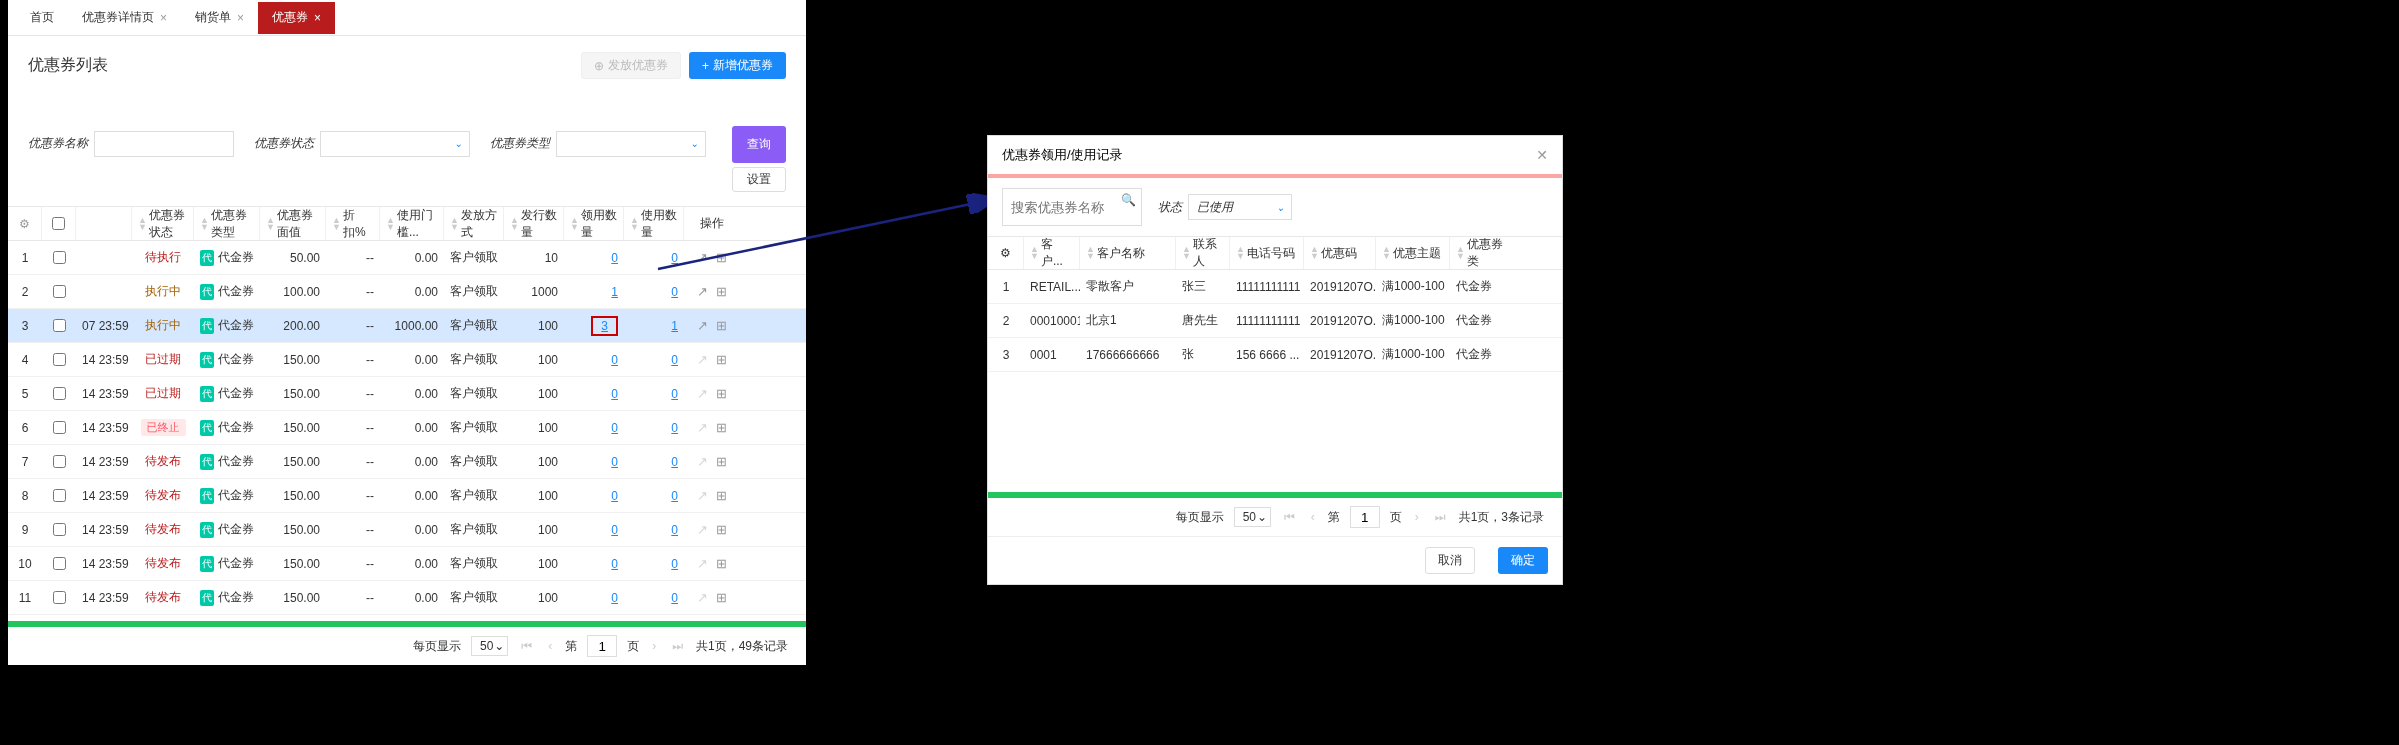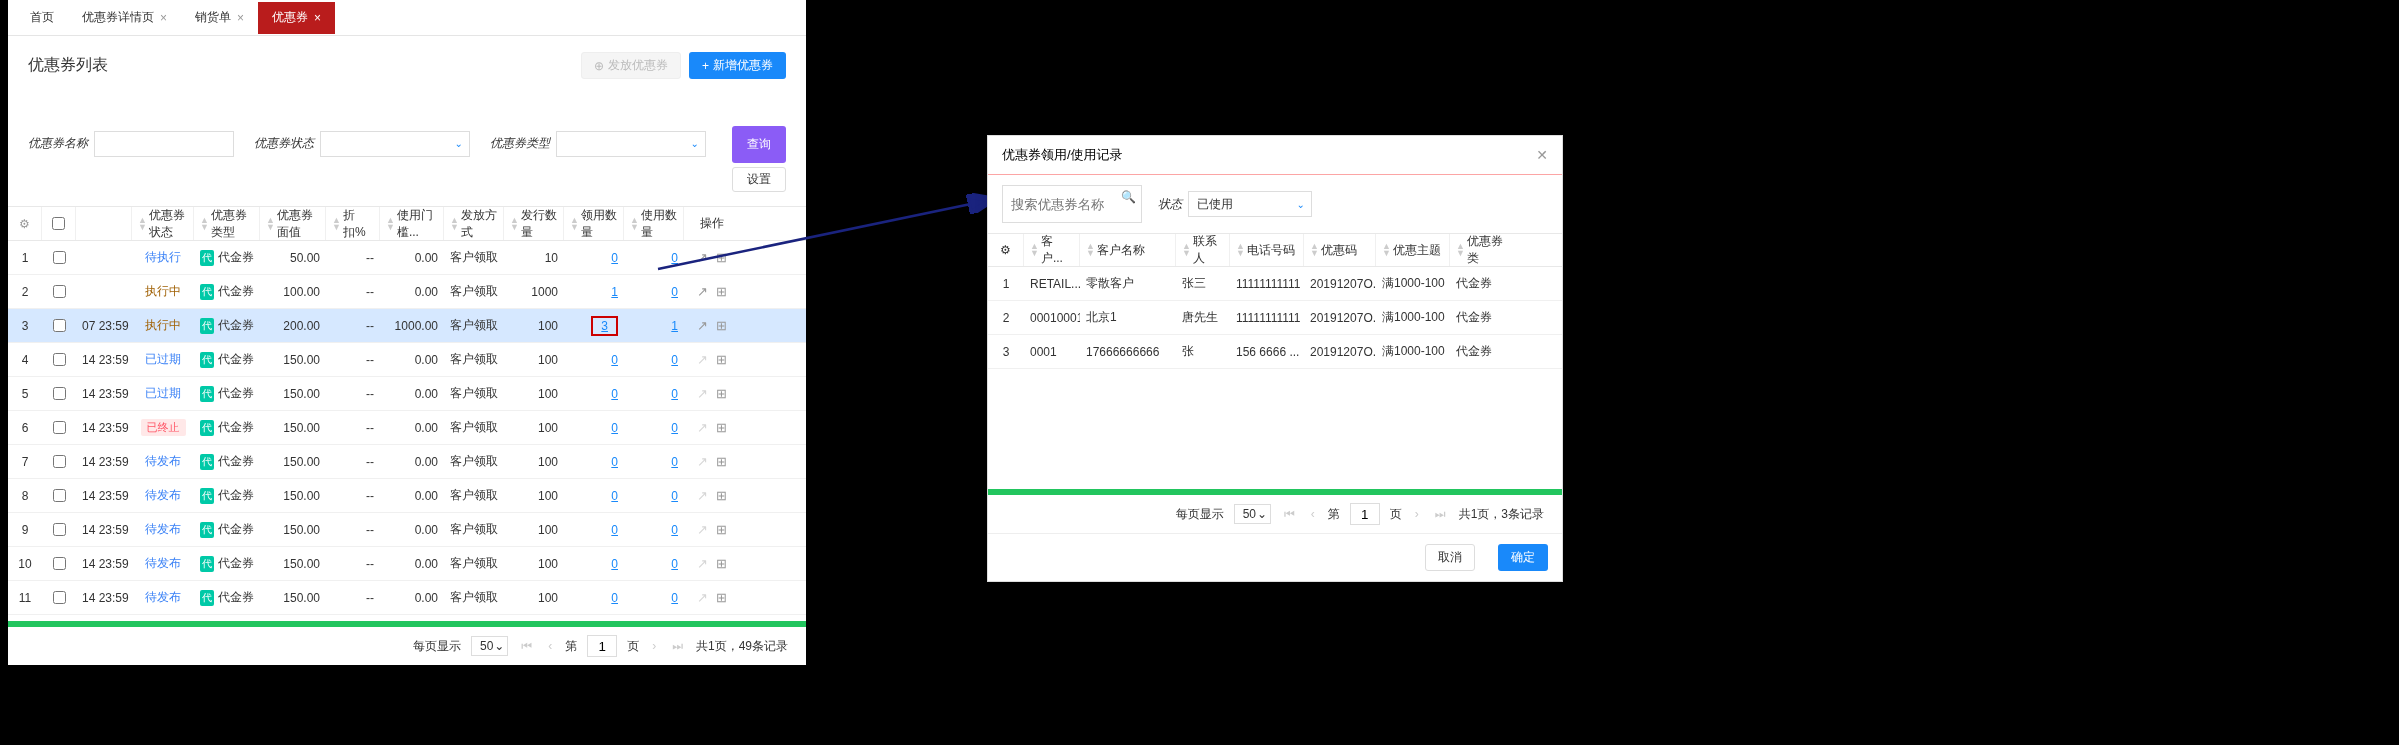--- a/index.html
+++ b/index.html
@@ -56,36 +56,36 @@
     .col-face { width: 66px; justify-content: flex-end; }
     .col-disc { width: 54px; justify-content: flex-end; }
     .col-thresh { width: 64px; justify-content: flex-end; }
     .col-method { width: 60px; }
     .col-issue { width: 60px; justify-content: flex-end; }
     .col-claim { width: 60px; justify-content: flex-end; }
     .col-use { width: 60px; justify-content: flex-end; }
     .col-ops { width: 56px; justify-content: center; gap: 8px; }
 
     .badge-green { color: #a16207; }
-    .badge-gray { color: #3b82f6; }
+    .badge-gray { color: #b91c1c; }
     .badge-red { background: #ffe8e8; color: #f56; padding: 1px 6px; border-radius: 2px; font-size: 11px; }
     .type-ic { display: inline-flex; width: 16px; height: 16px; background: #00c9a7; color: #fff; border-radius: 2px; align-items: center; justify-content: center; font-size: 10px; margin-right: 4px; }
 
     .link { color: #1989fa; text-decoration: underline; cursor: pointer; }
     .redbox { border: 2px solid #c00; padding: 1px 8px; }
     .ic { color: #999; cursor: pointer; font-size: 13px; }
 
     .pager { display: flex; align-items: center; justify-content: flex-end; gap: 10px; padding: 8px 18px; border-top: 6px solid #22c55e; font-size: 12px; color: #333; }
     .pager .pg-sel { border: 1px solid #ddd; padding: 2px 14px 2px 8px; position: relative; }
     .pg-nav { color: #ccc; cursor: pointer; padding: 0 3px; }
     .pg-input { width: 30px; height: 22px; border: 1px solid #ddd; text-align: center; }
 
     
     .modal { position: absolute; left: 987px; top: 135px; width: 576px; background: #fff; border: 1px solid #ddd; box-shadow: 0 2px 12px rgba(0,0,0,0.15); display: flex; flex-direction: column; }
-    .modal-head { display: flex; justify-content: space-between; align-items: center; padding: 10px 14px; border-bottom: 1px solid #fca5a5; }
+    .modal-head { display: flex; justify-content: space-between; align-items: center; padding: 10px 14px; border-bottom: 4px solid #fca5a5; }
     .modal-head h3 { font-size: 13px; font-weight: 500; }
     .modal-close { color: #999; cursor: pointer; font-size: 14px; }
     .modal-filters { display: flex; gap: 16px; padding: 10px 14px; align-items: center; }
     .search-box { position: relative; width: 140px; }
     .search-box input { width: 100%; height: 38px; border: 1px solid #ddd; padding: 0 24px 0 8px; }
     .search-box .mag { position: absolute; right: 6px; top: 5px; color: #ccc; }
     .modal-table { }
     .modal-table .thead { border-top: 1px solid #e8e8e8; }
     .m-col-gear { width: 36px; justify-content: center; }
     .m-col-code { width: 56px; }
@@ -551,21 +551,21 @@
     <h3>优惠券领用/使用记录</h3>
     <span class="modal-close">✕</span>
   </div>
   <div class="modal-filters">
     <div class="search-box">
       <input placeholder="搜索优惠券名称" style="">
       <span class="mag">🔍</span>
     </div>
     <div class="filter-item">
       <span class="filter-label">状态</span>
-      <div class="sel" style="width:124px;">
+      <div class="sel" style="width:104px;font-style:italic;">
           <span style="color:#333;">已使用</span>
           <span class="chev">⌄</span>
         </div>
     </div>
   </div>
   <div class="modal-table">
     <div class="thead">
       <div class="th m-col-gear">⚙</div>
       <div class="th m-col-code">
           <span class="sort-ic">

